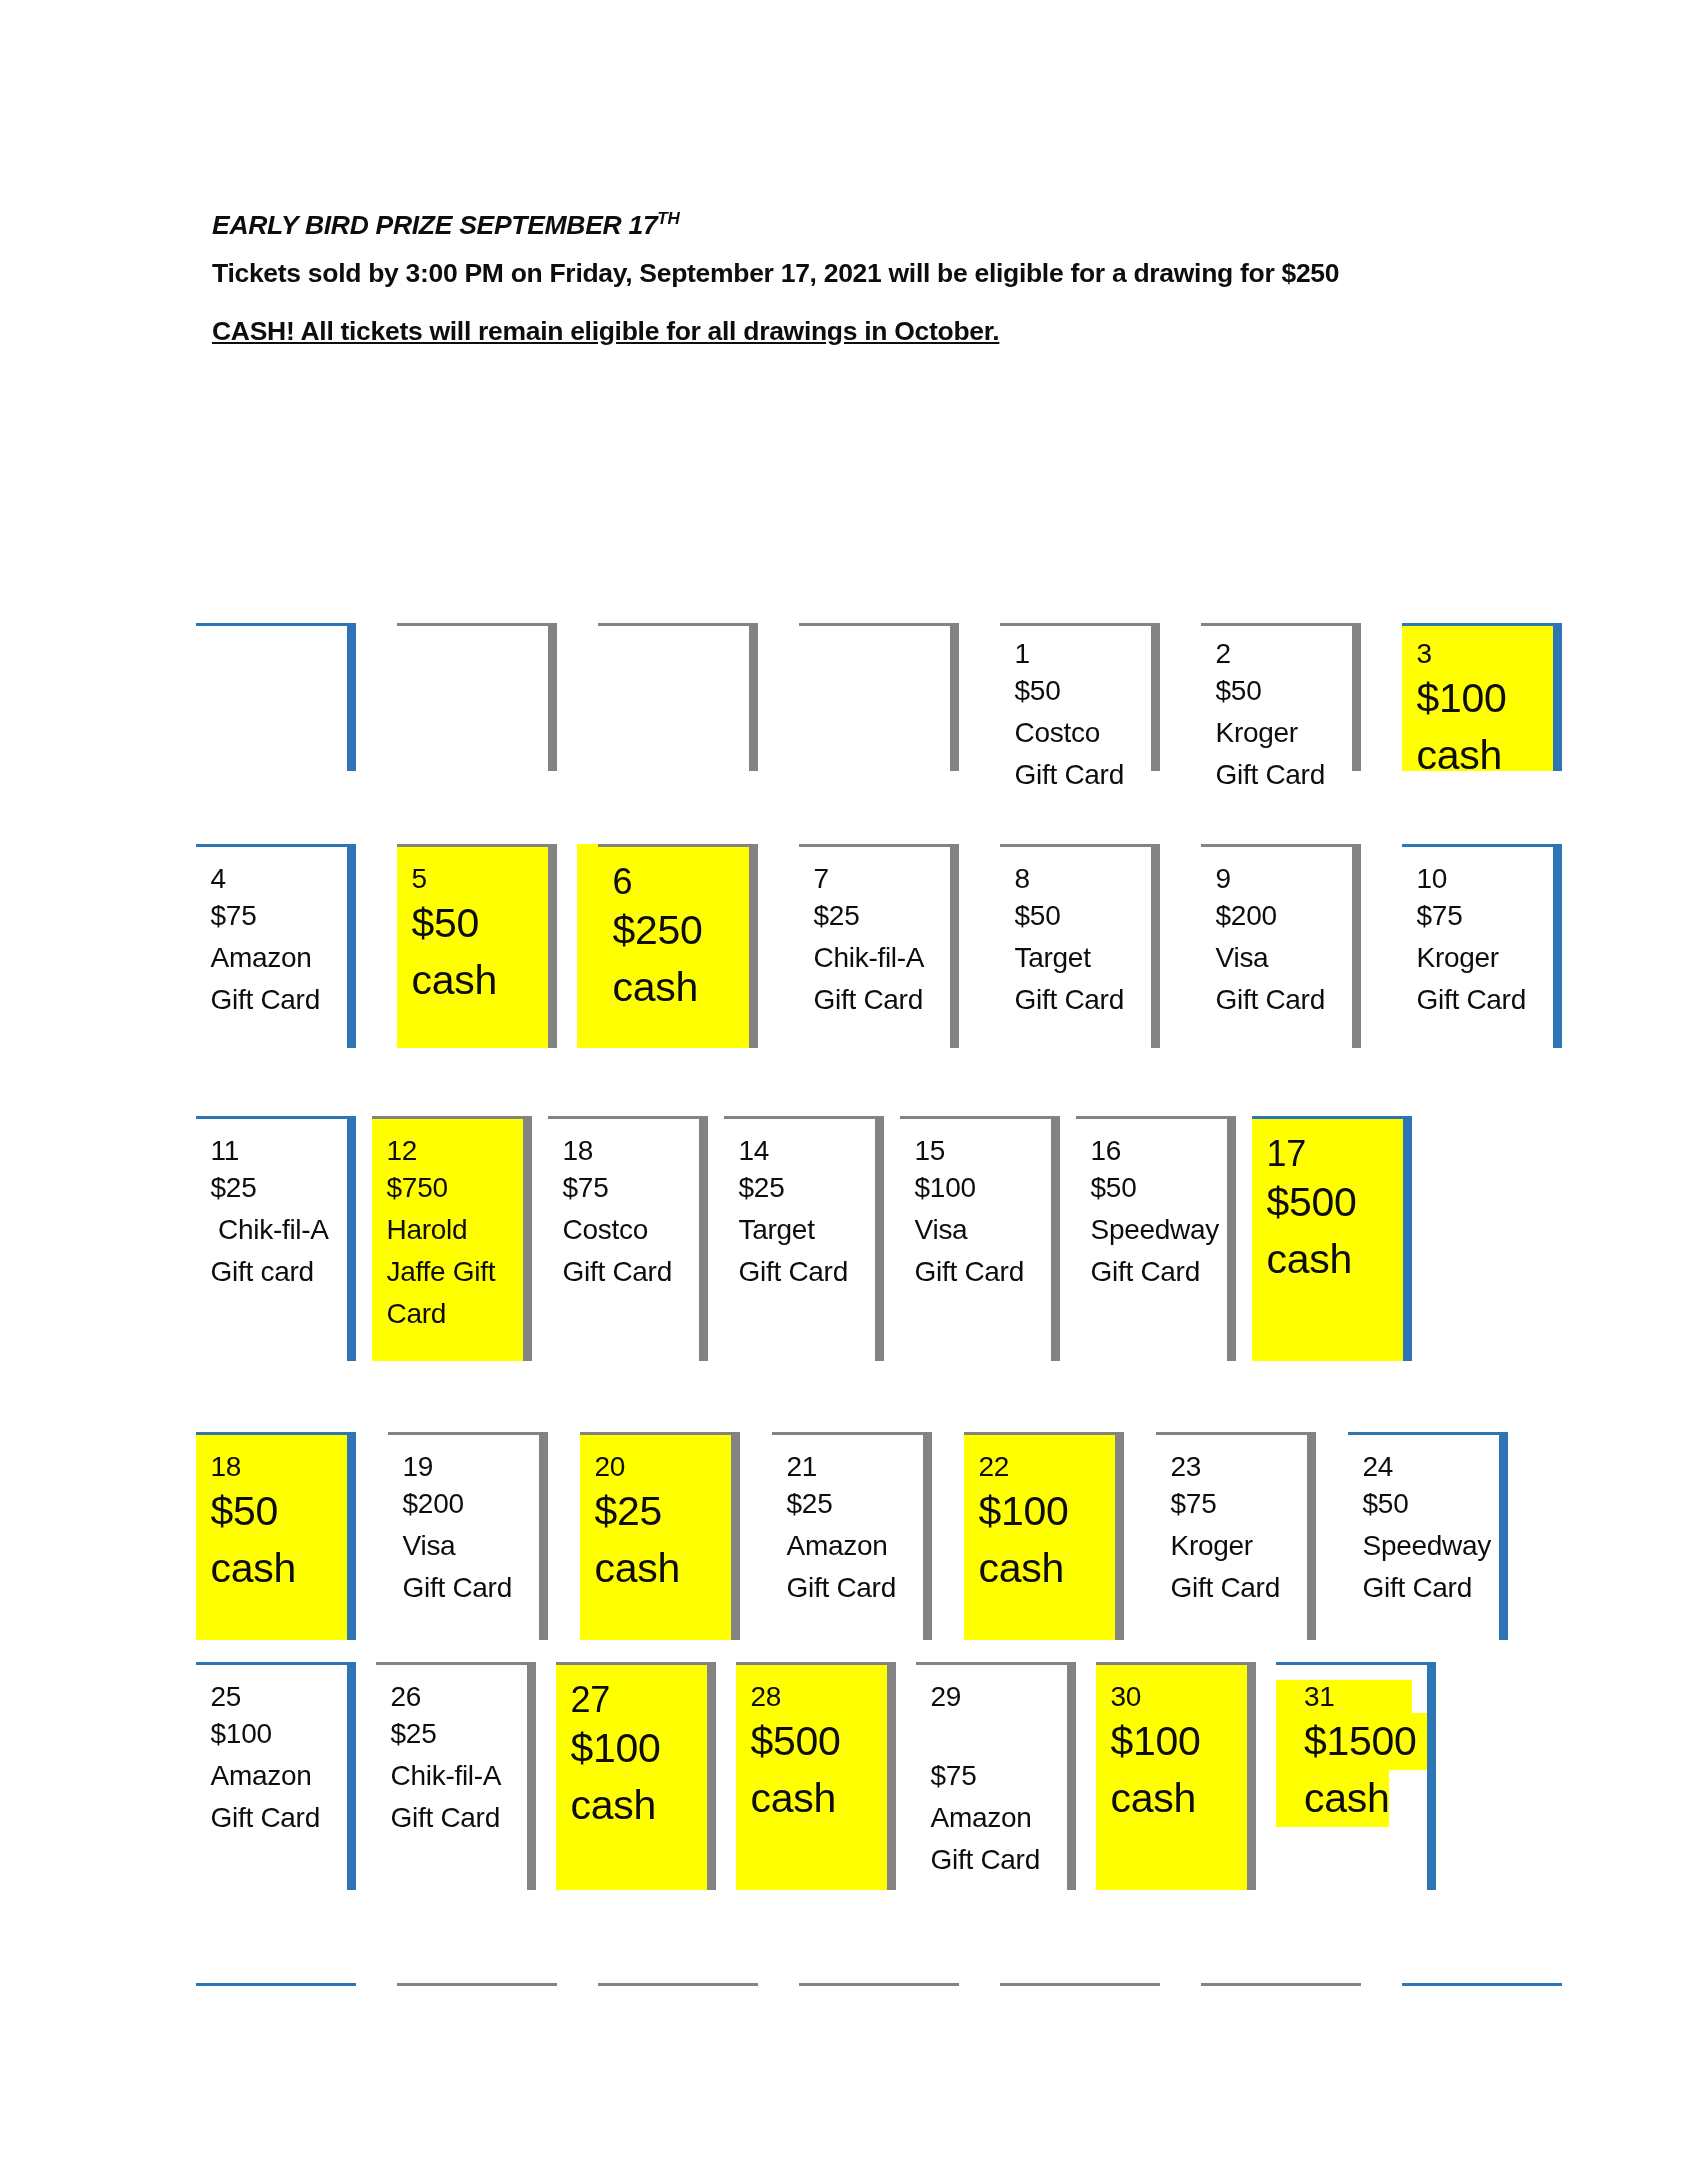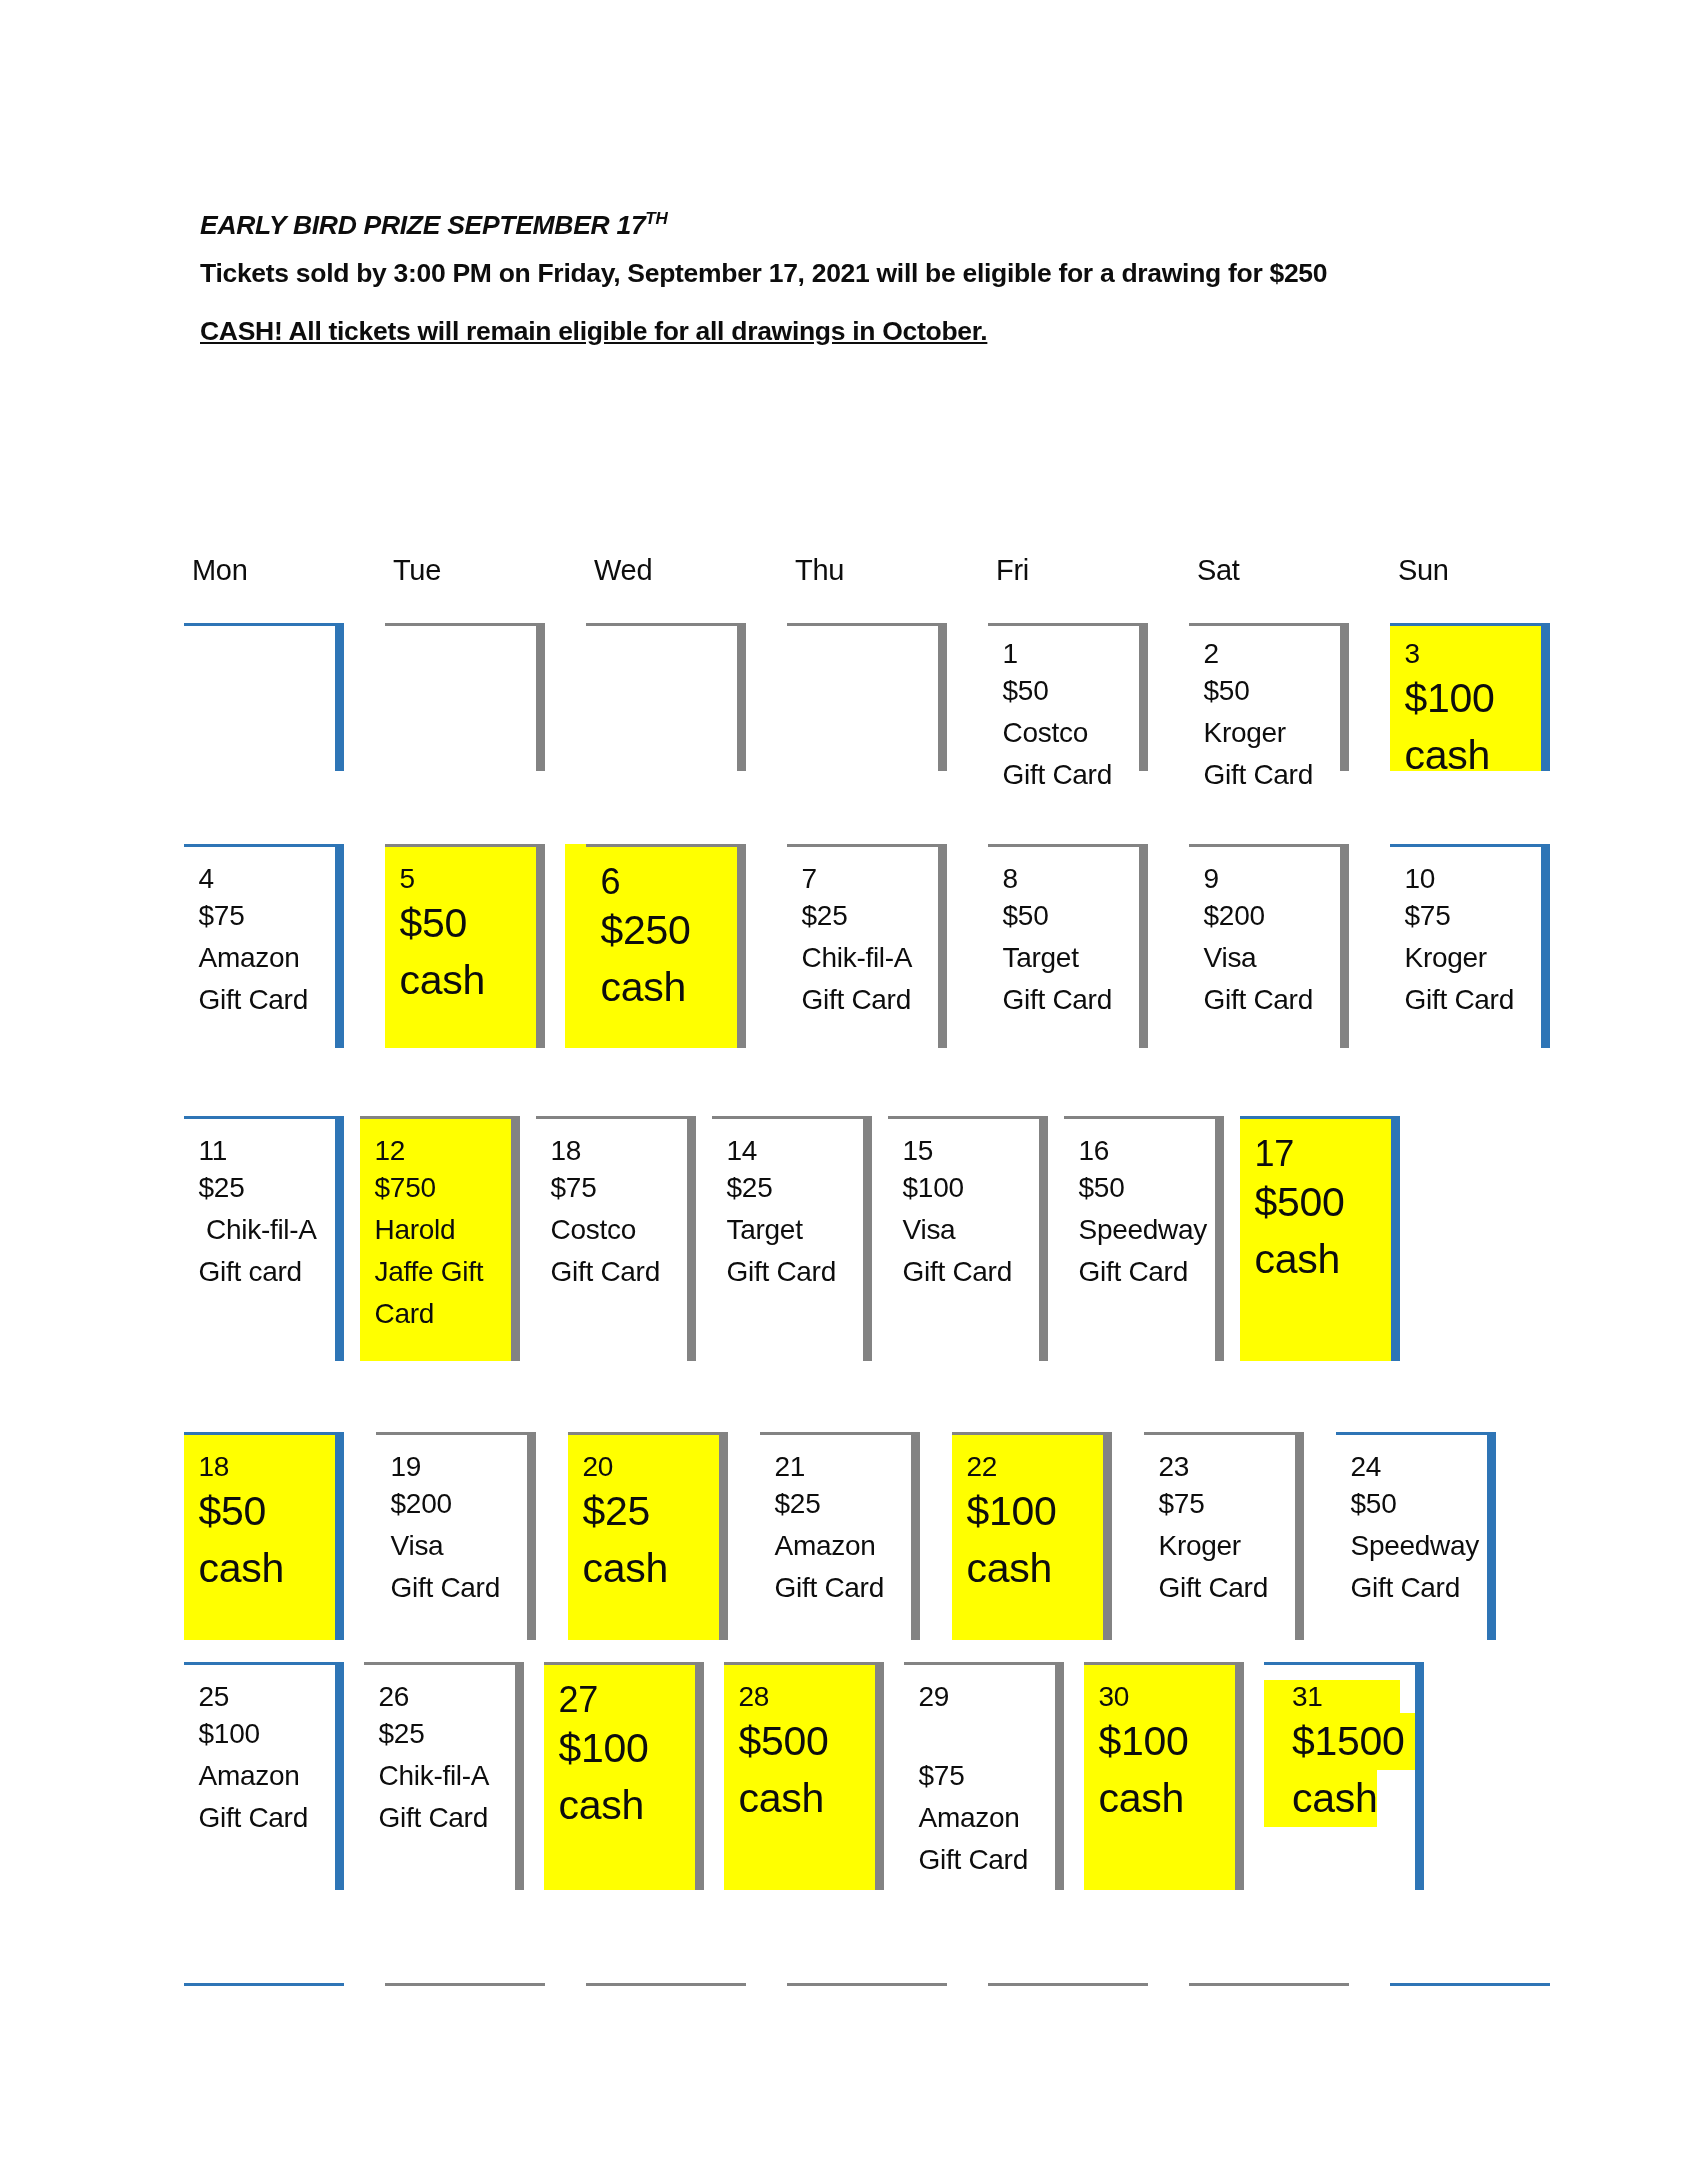--- a/index.html
+++ b/index.html
@@ -1,21 +1,21 @@
 <!DOCTYPE html>
 <html style="font-size:10.6px"><head>
 <meta charset="utf-8">
 <style>
   html,body { margin:0; padding:0; }
   body {
     width:1687px; height:2183px; background:#ffffff; position:relative;
     font-family:"Liberation Sans", sans-serif; color:#0d0d0d;
     letter-spacing:-0.3px;
   }
-  .page { position:absolute; inset:0; overflow:hidden; }
+  .page { position:absolute; inset:0; overflow:hidden;margin-left:12px; }
 
   
   .hdr-line { position:absolute; left:200px; font-weight:bold; font-size:26.5px; white-space:pre; }
   .hdr-line.l1 { top:209px; font-style:italic; }
   .hdr-line.l1 sup { font-size:17px; font-style:italic; }
   .hdr-line.l2 { top:258px; }
   .hdr-line.l3 { top:316px;text-decoration:underline; }
 
   
   .cal-title { position:absolute; top:439px; left:0; width:1687px; text-align:center;
@@ -64,29 +64,20 @@
 </head>
 <body style="--hl: #FFFF00;">
 
 <div class="page">
 
   <div class="hdr-line l1"><span>EARLY BIRD PRIZE SEPTEMBER 17</span><sup>TH</sup></div>
   <div class="hdr-line l2">Tickets sold by 3:00 PM on Friday, September 17, 2021 will be eligible for a drawing for $250</div>
   <div class="hdr-line l3">CASH! All tickets will remain eligible for all drawings in October.</div>
 
 
-  <div class="grid day-row" id="day-row">
-      <div class="day-h">Mon</div>
-      <div class="day-h">Tue</div>
-      <div class="day-h">Wed</div>
-      <div class="day-h">Thu</div>
-      <div class="day-h">Fri</div>
-      <div class="day-h">Sat</div>
-      <div class="day-h">Sun</div>
-    </div>
   <div id="weeks">
       <div class="grid week w0">
         <div class="cell blue">
           <div class="bar"></div>
         </div>
         <div class="cell gray">
           <div class="bar"></div>
         </div>
         <div class="cell gray">
           <div class="bar"></div>

